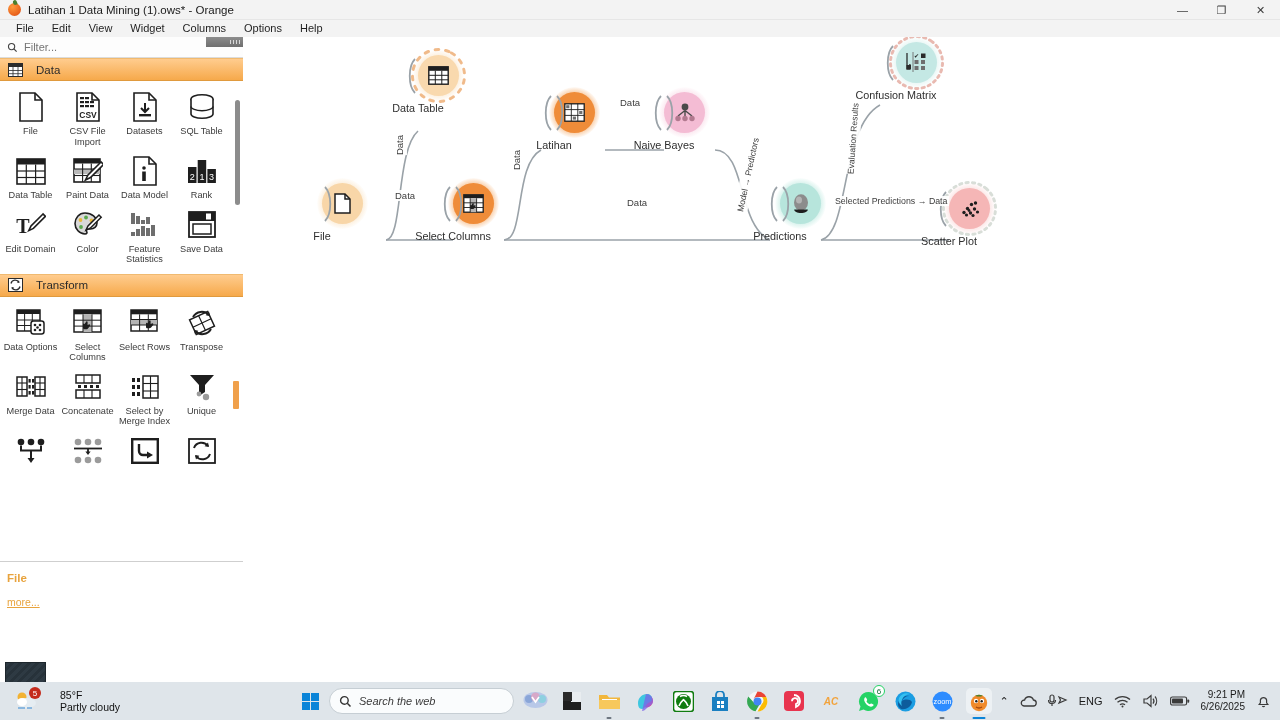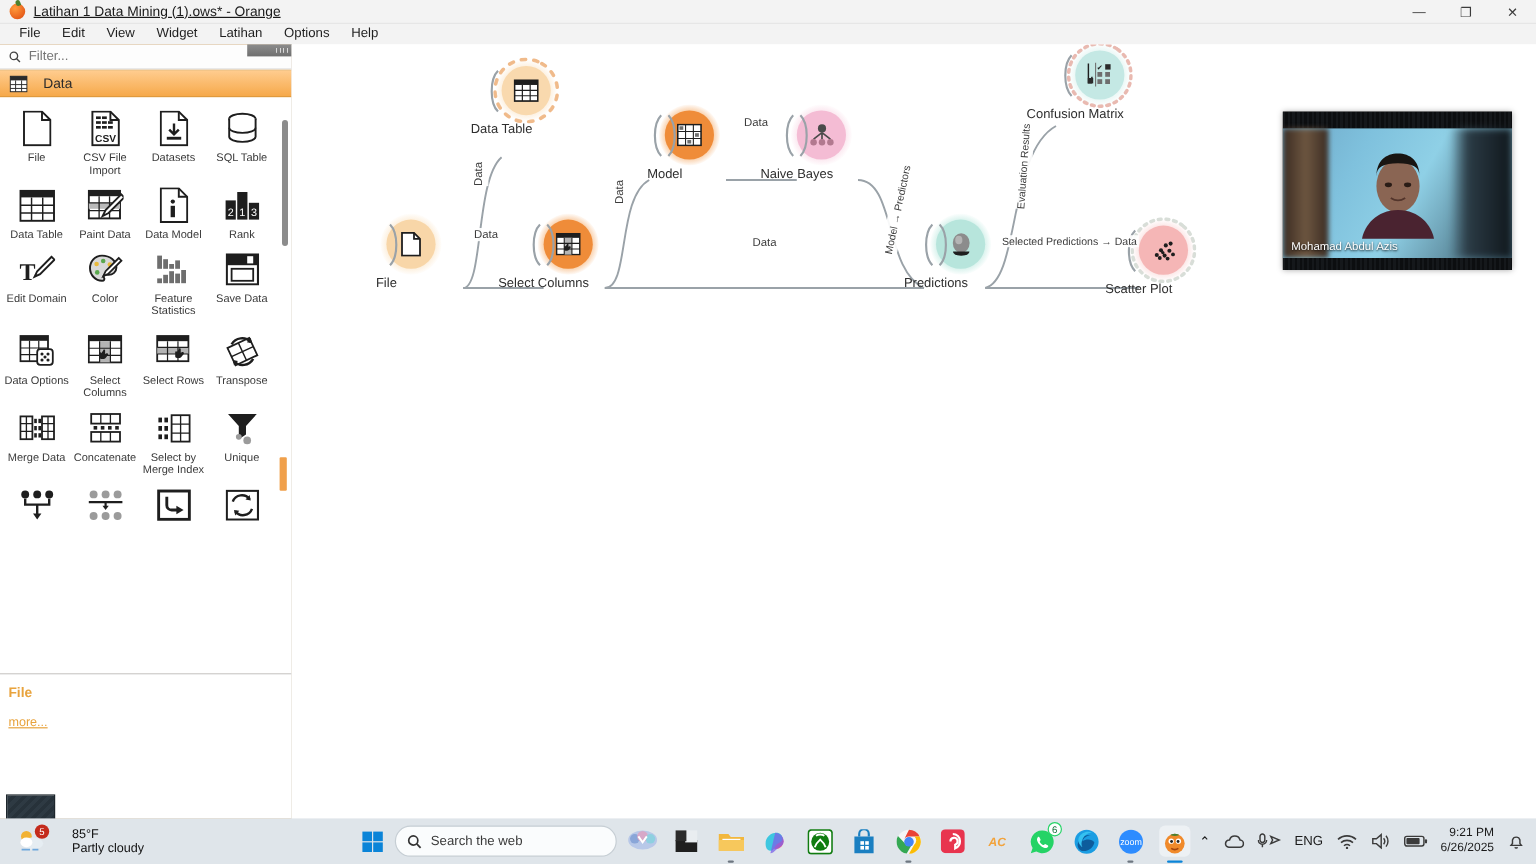--- a/index.html
+++ b/index.html
@@ -20,21 +20,21 @@
     display: flex; align-items: center; justify-content: center; }
   .orange-logo {
     width: 13px; height: 13px; border-radius: 50%;
     background: radial-gradient(circle at 35% 30%, #ff9a3c 0%, #e8601c 70%, #c0440a 100%);
     position: relative;
   }
   .orange-logo:before{
     content:""; position:absolute; top:-3px; left:5px; width:4px; height:5px;
     background:#4b7f2e; border-radius: 50% 50% 0 50%; transform: rotate(-20deg);
   }
-  .tb-title { font-size: 11.5px; color: #1a1a1a; text-decoration: underline; }
+  .tb-title { font-size: 11.5px; color: #1a1a1a; }
   .winbtns { position: absolute; right: 0; top: 0; height: 20px; display: flex; }
   .winbtn { width: 39px; height: 20px; display:flex; align-items:center; justify-content:center;
     font-size: 11px; color: #3c3c3c; }
 
   
   .menubar {
     position: absolute; top: 20px; left: 0; width: 1280px; height: 17px;
     background: #f3f3f3; display: flex; align-items: center; padding-left: 7px;
   }
   .menuitem { font-size: 11px; color: #1f1f1f; padding: 0 9px; line-height: 17px; }
@@ -190,21 +190,21 @@
     justify-content:center;
   }
   .tb-center { position: absolute; left: 302px; top: 0; height: 38px; display:flex; align-items:center; }
   .winlogo { width: 17px; height: 17px; display: grid; grid-template-columns: 8px 8px;
     grid-template-rows: 8px 8px; gap: 1px; margin-right: 10px; }
   .winlogo i { background: #0a84d8; display:block; }
   .searchpill {
     width: 185px; height: 26px; border-radius: 13px; background: #fafcfd;
     border: 1px solid #c6ced4; display:flex; align-items:center; padding-left: 9px;
   }
-  .searchpill .stxt { font-size: 11px; color: #3a3a3a; margin-left: 7px; }
+  .searchpill .stxt { font-size: 11px; color: #3a3a3a; margin-left: 7px; font-style: italic; }
   .tbicons { display: flex; align-items: center; margin-left: 8px; gap: 11px; }
   .tbapp { width: 26px; height: 26px; position: relative; display:flex; align-items:center; justify-content:center; }
   .tbapp .dot { position:absolute; bottom:-5px; left:50%; transform:translateX(-50%);
     width:5px; height:2.5px; border-radius:2px; background:#6d7680; }
   .tbapp .dot.active { width:13px; background:#0a84d8; }
   .tbapp.sel { background:#edf1f4; border-radius:5px; }
 
   .tray { position: absolute; right: 8px; top: 0; height: 38px; display:flex; align-items:center; gap: 11px; }
   .tray .tit { font-size: 11px; color: #1a1a1a; }
   .clock { text-align: right; line-height: 12px; }
@@ -225,21 +225,21 @@
       <div class="winbtn">❐</div>
       <div class="winbtn close">✕</div>
     </div>
   </div>
 
   <div class="menubar">
     <div class="menuitem">File</div>
     <div class="menuitem">Edit</div>
     <div class="menuitem">View</div>
     <div class="menuitem">Widget</div>
-    <div class="menuitem">Latihan</div>
+    <div class="menuitem">Columns</div>
     <div class="menuitem">Options</div>
     <div class="menuitem">Help</div>
   </div>
 
   <div class="sidebar">
 
     <div class="filterbar">
       <svg class="search-ico" viewBox="0 0 12 12">
         <circle cx="5" cy="5" r="3.4" fill="none" stroke="#444" stroke-width="1.2"></circle>
         <line x1="7.5" y1="7.5" x2="10.5" y2="10.5" stroke="#444" stroke-width="1.3"></line>
@@ -424,20 +424,32 @@
               <rect x="1" y="1" width="26" height="25" fill="#fff" stroke="#1e1e1e" stroke-width="1.8"></rect>
               <rect x="1" y="1" width="26" height="9" fill="#1e1e1e"></rect>
               <rect x="18" y="2.5" width="5" height="6" fill="#fff"></rect>
               <rect x="5" y="13" width="18" height="10" fill="#fff" stroke="#1e1e1e" stroke-width="1.5"></rect>
             </svg>
           </div>
           <div class="wlabel">Save Data</div>
         </div>
       </div>
 
+      <div class="cat-header" style="margin-top:7px;">
+        <div class="cat-ico">
+          <svg width="15" height="14" viewBox="0 0 15 14">
+            <rect x="0.5" y="0.5" width="14" height="13" fill="#fff" stroke="#2b2b2b"></rect>
+            <path d="M3 5.5a4.3 4.3 0 0 1 8-1" fill="none" stroke="#2b2b2b" stroke-width="1.3"></path>
+            <path d="M11 2.2l.4 2.6-2.6-.3z" fill="#2b2b2b"></path>
+            <path d="M12 8.5a4.3 4.3 0 0 1-8 1" fill="none" stroke="#2b2b2b" stroke-width="1.3"></path>
+            <path d="M4 11.8l-.4-2.6 2.6.3z" fill="#2b2b2b"></path>
+          </svg>
+        </div>
+        <div class="cat-label">Transform</div>
+      </div>
 
       <div class="grid">
 
         <div class="wcell">
           <div class="wicon">
             <svg width="30" height="27" viewBox="0 0 30 27">
               <rect x="1" y="1" width="23" height="21" fill="#fff" stroke="#1e1e1e" stroke-width="1.5"></rect>
               <rect x="1" y="1" width="23" height="4" fill="#1e1e1e"></rect>
               <line x1="8.6" y1="5" x2="8.6" y2="22" stroke="#1e1e1e" stroke-width="1"></line>
               <line x1="16.3" y1="5" x2="16.3" y2="22" stroke="#1e1e1e" stroke-width="1"></line>
@@ -768,21 +780,21 @@
       <div class="anchor left">
         <svg width="12" height="36" viewBox="0 0 12 36">
             <path d="M10,1 C3,8 3,28 10,35" fill="none" stroke="#9aa2a8" stroke-width="1.8"></path>
           </svg>
       </div>
       <div class="anchor right">
         <svg width="12" height="36" viewBox="0 0 12 36">
             <path d="M2,1 C9,8 9,28 2,35" fill="none" stroke="#9aa2a8" stroke-width="1.8"></path>
           </svg>
       </div>
-      <div class="nlabel">Model</div>
+      <div class="nlabel">Latihan</div>
     </div>
 
     <div class="node" style="left:421px;top:55px;">
       <div class="halo" style="background:radial-gradient(circle,#f9d9e6 45%,rgba(249,217,230,0) 72%);"></div>
       <div class="disc" style="background:#f4bcd4;">
         <svg width="24" height="20" viewBox="0 0 24 20">
           <circle cx="12" cy="4" r="3.4" fill="#4a4a4a"></circle>
           <path d="M12 7.5 L5 13M12 7.5 L12 13M12 7.5 L19 13" stroke="#4a4a4a" stroke-width="1.4" fill="none"></path>
           <circle cx="5" cy="15.5" r="2.7" fill="#b2798f"></circle>
           <circle cx="12" cy="15.5" r="2.7" fill="#b2798f"></circle>
@@ -885,37 +897,20 @@
     <div class="link-label" style="left:149px;top:98px;writing-mode:vertical-rl;transform:rotate(180deg);">Data</div>
     <div class="link-label" style="left:150px;top:153px;">Data</div>
     <div class="link-label" style="left:266px;top:113px;writing-mode:vertical-rl;transform:rotate(180deg);">Data</div>
     <div class="link-label" style="left:375px;top:60px;">Data</div>
     <div class="link-label" style="left:382px;top:160px;">Data</div>
     <div class="link-label" style="left:498px;top:100px;writing-mode:vertical-rl;transform:rotate(192deg);font-size:8.6px;">Model → Predictors</div>
     <div class="link-label" style="left:603px;top:66px;writing-mode:vertical-rl;transform:rotate(184deg);font-size:8.6px;">Evaluation Results</div>
     <div class="link-label" style="left:590px;top:159px;font-size:8.8px;">Selected Predictions → Data</div>
   </div>
 
-  <div class="webcam">
-    <div class="wc-bars-top"></div>
-    <div class="wc-scene">
-      <div class="wc-curtain"></div>
-      <div class="wc-dark"></div>
-      <svg width="191" height="108" style="position:absolute;left:0;top:0;">
-        <ellipse cx="96" cy="48" rx="18" ry="22" fill="#8a6553"></ellipse>
-        <path d="M78 40c0-13 8-19 18-19s18 6 18 19c0-8-6-11-18-11s-18 3-18 11z" fill="#191512"></path>
-        <path d="M96 68c-18 0-28 13-30 24h60c-2-11-12-24-30-24z" fill="#4a2330"></path>
-        <ellipse cx="88" cy="47" rx="3" ry="2" fill="#2a1c16"></ellipse>
-        <ellipse cx="104" cy="47" rx="3" ry="2" fill="#2a1c16"></ellipse>
-        <path d="M90 58q6 4 12 0" fill="none" stroke="#53352b" stroke-width="1.5"></path>
-      </svg>
-    </div>
-    <div class="wc-bars-bot"></div>
-    <div class="wc-name">Mohamad Abdul Azis</div>
-  </div>
 
   <div class="taskbar">
 
     <div class="weather">
       <div class="wicon2">
         <svg width="26" height="22" viewBox="0 0 26 22">
           <circle cx="8" cy="8" r="4.5" fill="#f2b233"></circle>
           <ellipse cx="13" cy="14" rx="9" ry="5" fill="#e6edf2"></ellipse>
           <ellipse cx="8" cy="13" rx="5" ry="4" fill="#ffffff"></ellipse>
           <path d="M4 19h7M13 19h5" stroke="#6fa8dc" stroke-width="1.6"></path>

